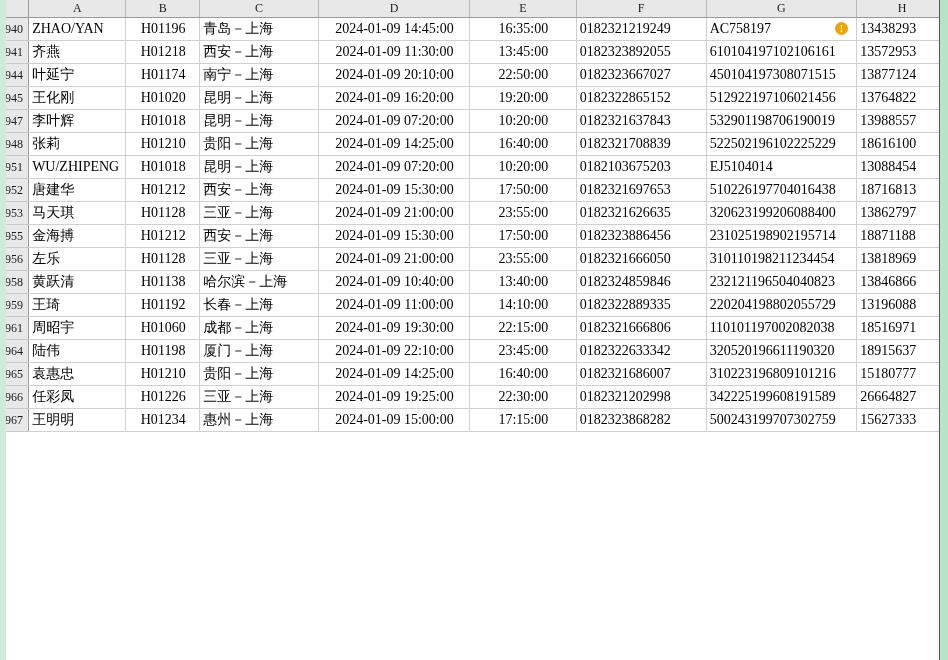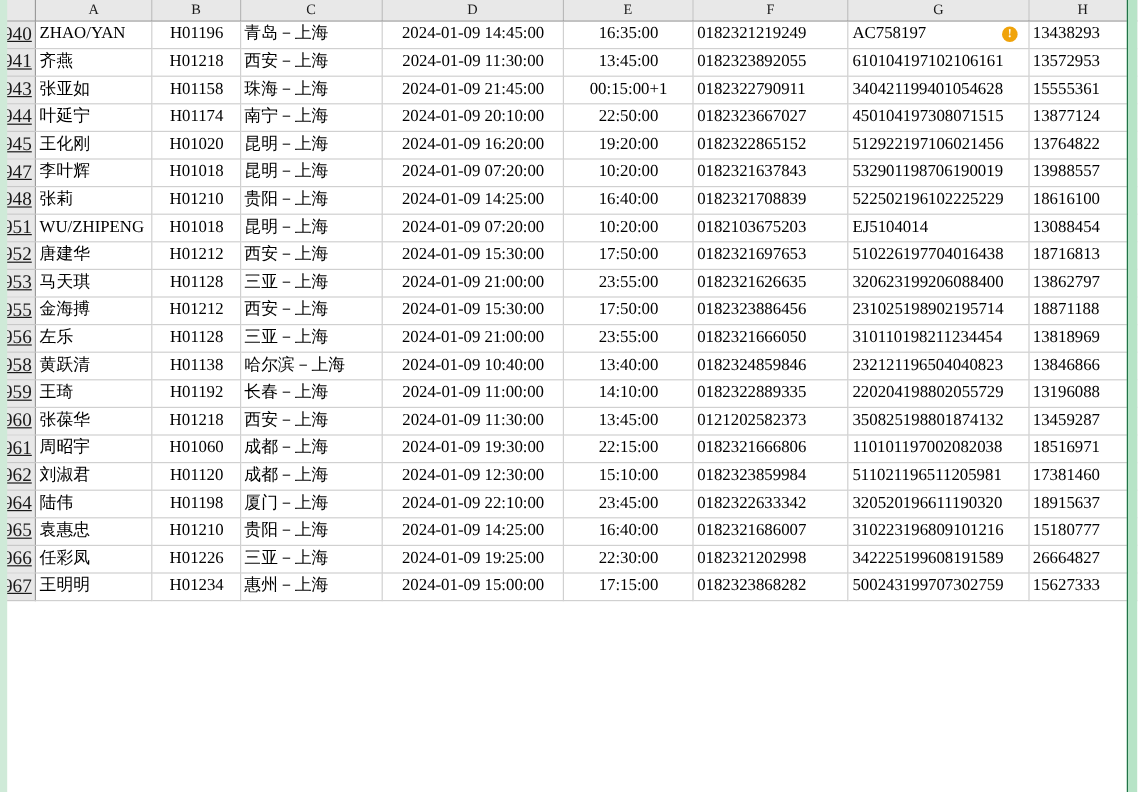--- a/index.html
+++ b/index.html
@@ -38,26 +38,25 @@
     background: #e8e8e8;
     border-right: 1px solid #9a9a9a;
   }
   
   td.rowhead {
     width: 30px;
     background: #e8e8e8;
     border-right: 1px solid #9a9a9a;
     border-bottom: 1px solid #c8c8c8;
     text-align: center;
-    font-size: 16px;
+    font-size: 12px;
     font-family: "Liberation Serif", serif;
     color: #1a1a1a;
     padding: 0;
     overflow: hidden;
-    text-decoration: underline;
   }
   td.cell {
     height: 22px;
     border-right: 1px solid #d0d0d0;
     border-bottom: 1px solid #d0d0d0;
     padding: 0 2px 0 3px;
     white-space: nowrap;
     overflow: hidden;
     font-family: "Liberation Serif", serif;
     font-size: 14px;
@@ -143,31 +142,20 @@
           <td class="cell c-a lft">齐燕</td>
           <td class="cell c-b ctr">H01218</td>
           <td class="cell c-c lft">西安－上海</td>
           <td class="cell c-d ctr">2024-01-09 11:30:00</td>
           <td class="cell c-e ctr">13:45:00</td>
           <td class="cell c-f lft">0182323892055</td>
           <td class="cell c-g lft">610104197102106161</td>
           <td class="cell c-h lft">13572953</td>
         </tr>
         <tr>
-          <td class="rowhead">943</td>
-          <td class="cell c-a lft">张亚如</td>
-          <td class="cell c-b ctr">H01158</td>
-          <td class="cell c-c lft">珠海－上海</td>
-          <td class="cell c-d ctr">2024-01-09 21:45:00</td>
-          <td class="cell c-e ctr">00:15:00+1</td>
-          <td class="cell c-f lft">0182322790911</td>
-          <td class="cell c-g lft">340421199401054628</td>
-          <td class="cell c-h lft">15555361</td>
-        </tr>
-        <tr>
           <td class="rowhead">944</td>
           <td class="cell c-a lft">叶延宁</td>
           <td class="cell c-b ctr">H01174</td>
           <td class="cell c-c lft">南宁－上海</td>
           <td class="cell c-d ctr">2024-01-09 20:10:00</td>
           <td class="cell c-e ctr">22:50:00</td>
           <td class="cell c-f lft">0182323667027</td>
           <td class="cell c-g lft">450104197308071515</td>
           <td class="cell c-h lft">13877124</td>
         </tr>
@@ -275,53 +263,31 @@
           <td class="cell c-a lft">王琦</td>
           <td class="cell c-b ctr">H01192</td>
           <td class="cell c-c lft">长春－上海</td>
           <td class="cell c-d ctr">2024-01-09 11:00:00</td>
           <td class="cell c-e ctr">14:10:00</td>
           <td class="cell c-f lft">0182322889335</td>
           <td class="cell c-g lft">220204198802055729</td>
           <td class="cell c-h lft">13196088</td>
         </tr>
         <tr>
-          <td class="rowhead">960</td>
-          <td class="cell c-a lft">张葆华</td>
-          <td class="cell c-b ctr">H01218</td>
-          <td class="cell c-c lft">西安－上海</td>
-          <td class="cell c-d ctr">2024-01-09 11:30:00</td>
-          <td class="cell c-e ctr">13:45:00</td>
-          <td class="cell c-f lft">0121202582373</td>
-          <td class="cell c-g lft">350825198801874132</td>
-          <td class="cell c-h lft">13459287</td>
-        </tr>
-        <tr>
           <td class="rowhead">961</td>
           <td class="cell c-a lft">周昭宇</td>
           <td class="cell c-b ctr">H01060</td>
           <td class="cell c-c lft">成都－上海</td>
           <td class="cell c-d ctr">2024-01-09 19:30:00</td>
           <td class="cell c-e ctr">22:15:00</td>
           <td class="cell c-f lft">0182321666806</td>
           <td class="cell c-g lft">110101197002082038</td>
           <td class="cell c-h lft">18516971</td>
         </tr>
         <tr>
-          <td class="rowhead">962</td>
-          <td class="cell c-a lft">刘淑君</td>
-          <td class="cell c-b ctr">H01120</td>
-          <td class="cell c-c lft">成都－上海</td>
-          <td class="cell c-d ctr">2024-01-09 12:30:00</td>
-          <td class="cell c-e ctr">15:10:00</td>
-          <td class="cell c-f lft">0182323859984</td>
-          <td class="cell c-g lft">511021196511205981</td>
-          <td class="cell c-h lft">17381460</td>
-        </tr>
-        <tr>
           <td class="rowhead">964</td>
           <td class="cell c-a lft">陆伟</td>
           <td class="cell c-b ctr">H01198</td>
           <td class="cell c-c lft">厦门－上海</td>
           <td class="cell c-d ctr">2024-01-09 22:10:00</td>
           <td class="cell c-e ctr">23:45:00</td>
           <td class="cell c-f lft">0182322633342</td>
           <td class="cell c-g lft">320520196611190320</td>
           <td class="cell c-h lft">18915637</td>
         </tr>

